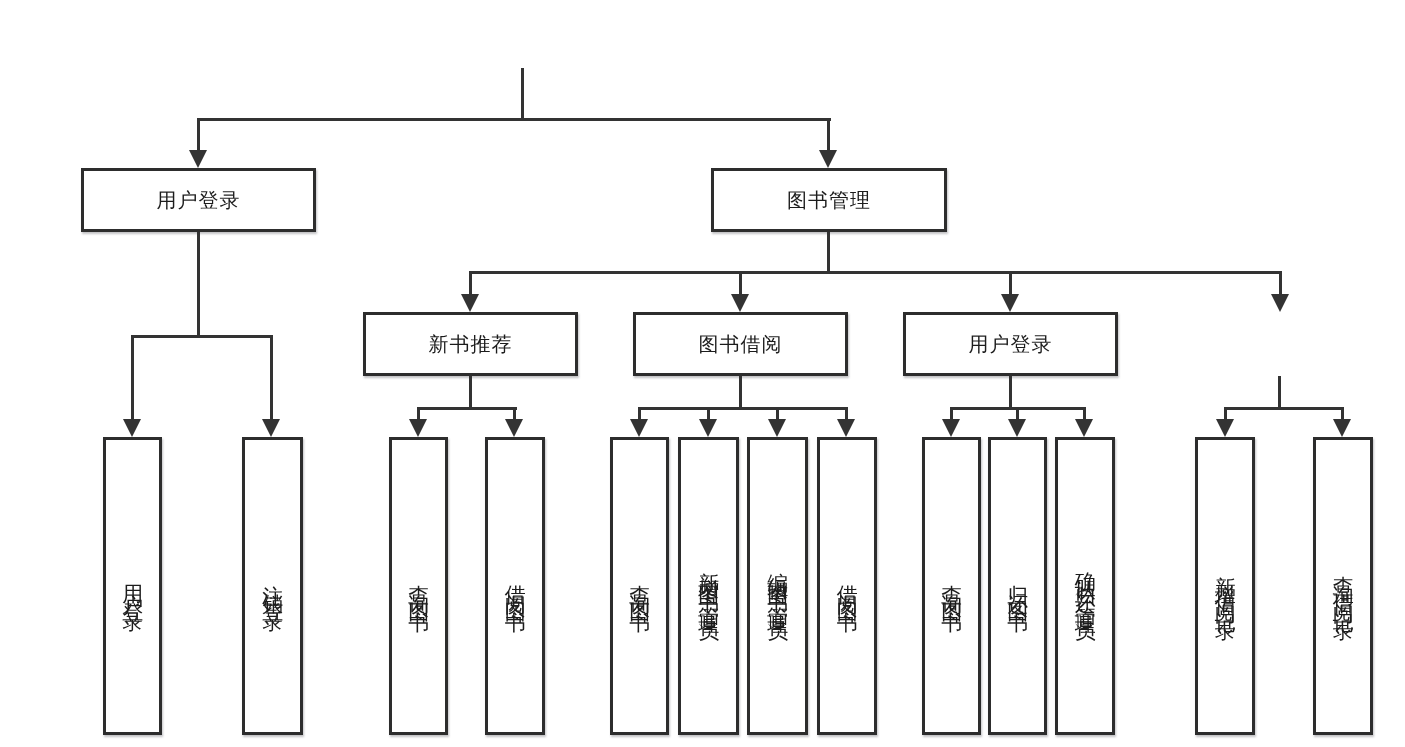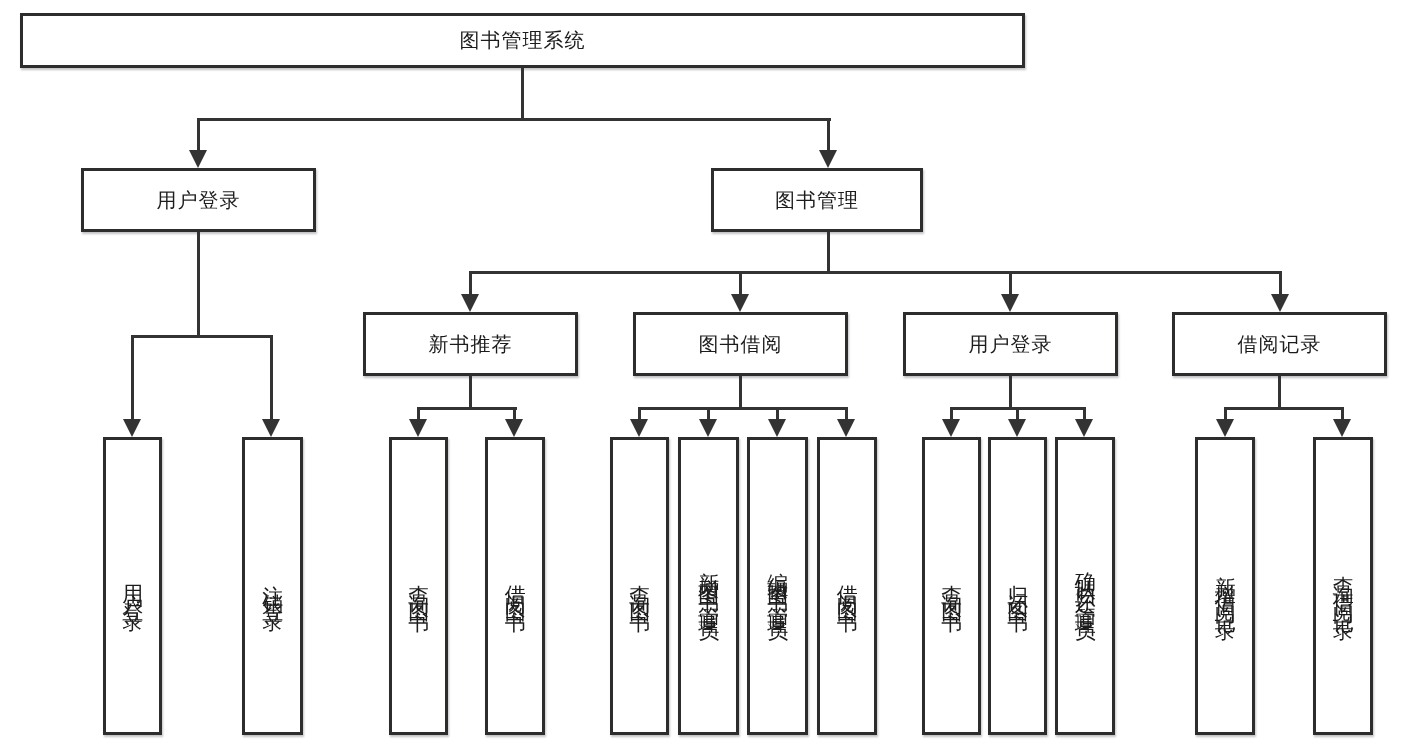--- a/index.html
+++ b/index.html
@@ -56,42 +56,36 @@
     white-space:nowrap;
     z-index:6;
     text-shadow:0 0 2px #ffffff;
   }
 </style>
 </head>
 <body>
 
 <div class="canvas">
 
-  <div class="box" style="left:20px;top:13px;width:1005px;height:55px">
-    <span class="hlabel">图书管理系统</span>
-  </div>
 
   <div class="box" style="left:81px;top:168px;width:235px;height:64px">
     <span class="hlabel">用户登录</span>
   </div>
-  <div class="box" style="left:711px;top:168px;width:212px;height:64px">
+  <div class="box" style="left:711px;top:168px;width:236px;height:64px">
     <span class="hlabel">图书管理</span>
   </div>
 
   <div class="box" style="left:633px;top:312px;width:215px;height:64px">
     <span class="hlabel">图书借阅</span>
   </div>
   <div class="box" style="left:363px;top:312px;width:215px;height:64px">
     <span class="hlabel">新书推荐</span>
   </div>
   <div class="box" style="left:903px;top:312px;width:215px;height:64px">
     <span class="hlabel">用户登录</span>
-  </div>
-  <div class="box" style="left:1172px;top:312px;width:215px;height:64px">
-    <span class="hlabel">借阅记录</span>
   </div>
 
   <div class="box" style="left:103px;top:437px;width:59px;height:298px">
     <span class="vtext">用户登录</span>
   </div>
   <div class="box" style="left:242px;top:437px;width:61px;height:298px">
     <span class="vtext">注销登录</span>
   </div>
 
   <div class="box" style="left:389px;top:437px;width:59px;height:298px">

